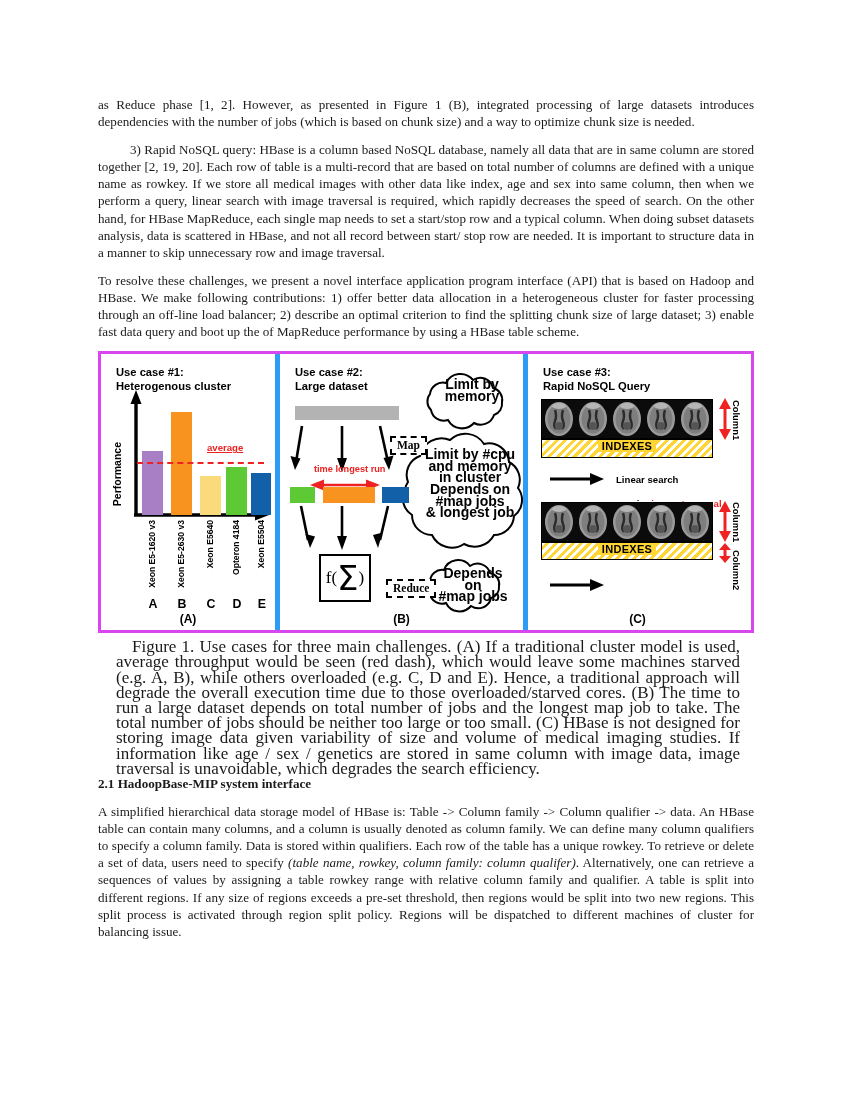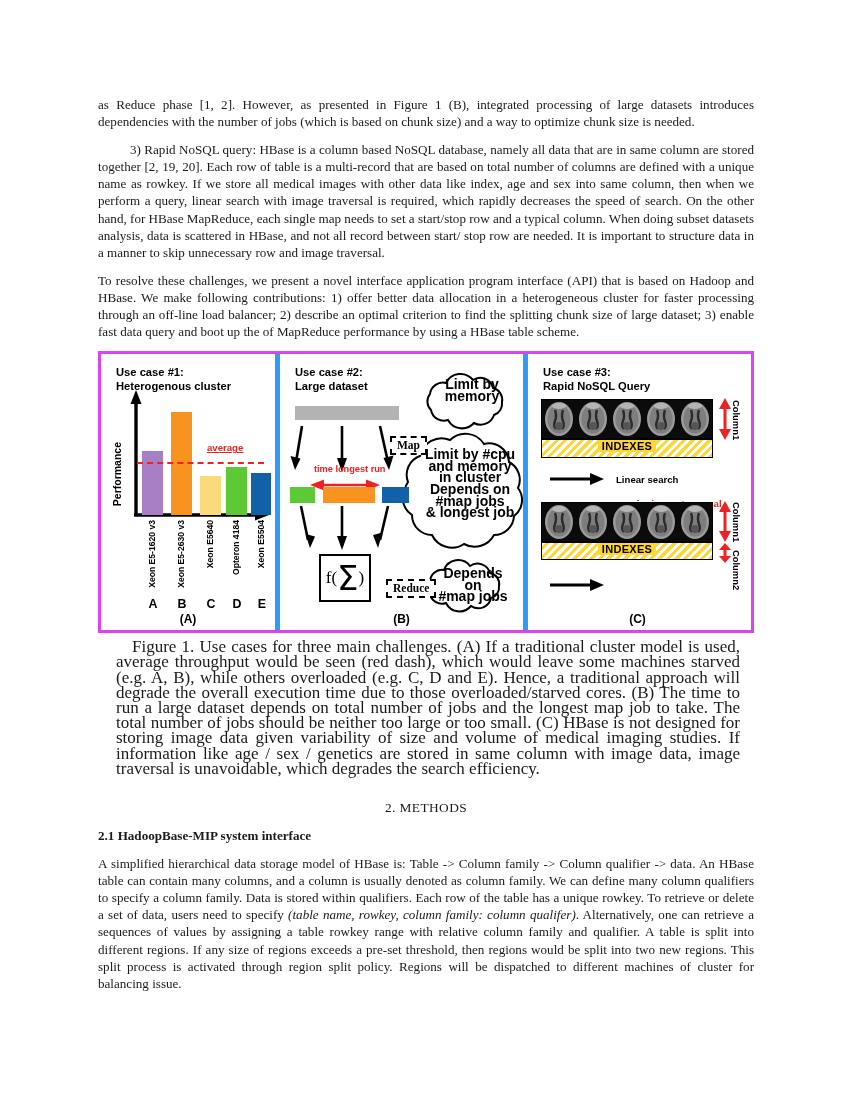--- a/index.html
+++ b/index.html
@@ -571,20 +571,19 @@
           </svg>
 
           <div class="panel-letter">(C)</div>
         </div>
 
       </div>
     </div>
 
     <div class="caption">Figure 1. Use cases for three main challenges. (A) If a traditional cluster model is used, average throughput would be seen (red dash), which would leave some machines starved (e.g. A, B), while others overloaded (e.g. C, D and E). Hence, a traditional approach will degrade the overall execution time due to those overloaded/starved cores. (B) The time to run a large dataset depends on total number of jobs and the longest map job to take. The total number of jobs should be neither too large or too small. (C) HBase is not designed for storing image data given variability of size and volume of medical imaging studies. If information like age / sex / genetics are stored in same column with image data, image traversal is unavoidable, which degrades the search efficiency.</div>
 
-    <h2 class="sect">2.   METHODS</h2>
 
     <h3 class="subsect">2.1 HadoopBase-MIP system interface</h3>
 
     <p class="body-par"><span>A simplified hierarchical data storage model of HBase is: Table -&gt; Column family -&gt; Column qualifier -&gt; data. An HBase table can contain many columns, and a column is usually denoted as column family. We can define many column qualifiers to specify a column family. Data is stored within qualifiers. Each row of the table has a unique rowkey. To retrieve or delete a set of data, users need to specify </span><span class="ital">(table name, rowkey, column family: column qualifer)</span><span>. Alternatively, one can retrieve a sequences of values by assigning a table rowkey range with relative column family and qualifier. A table is split into different regions. If any size of regions exceeds a pre-set threshold, then regions would be split into two new regions. This split process is activated through region split policy. Regions will be dispatched to different machines of cluster for balancing issue.</span></p>
 
   </div>
 </div>
 
 </body></html>

